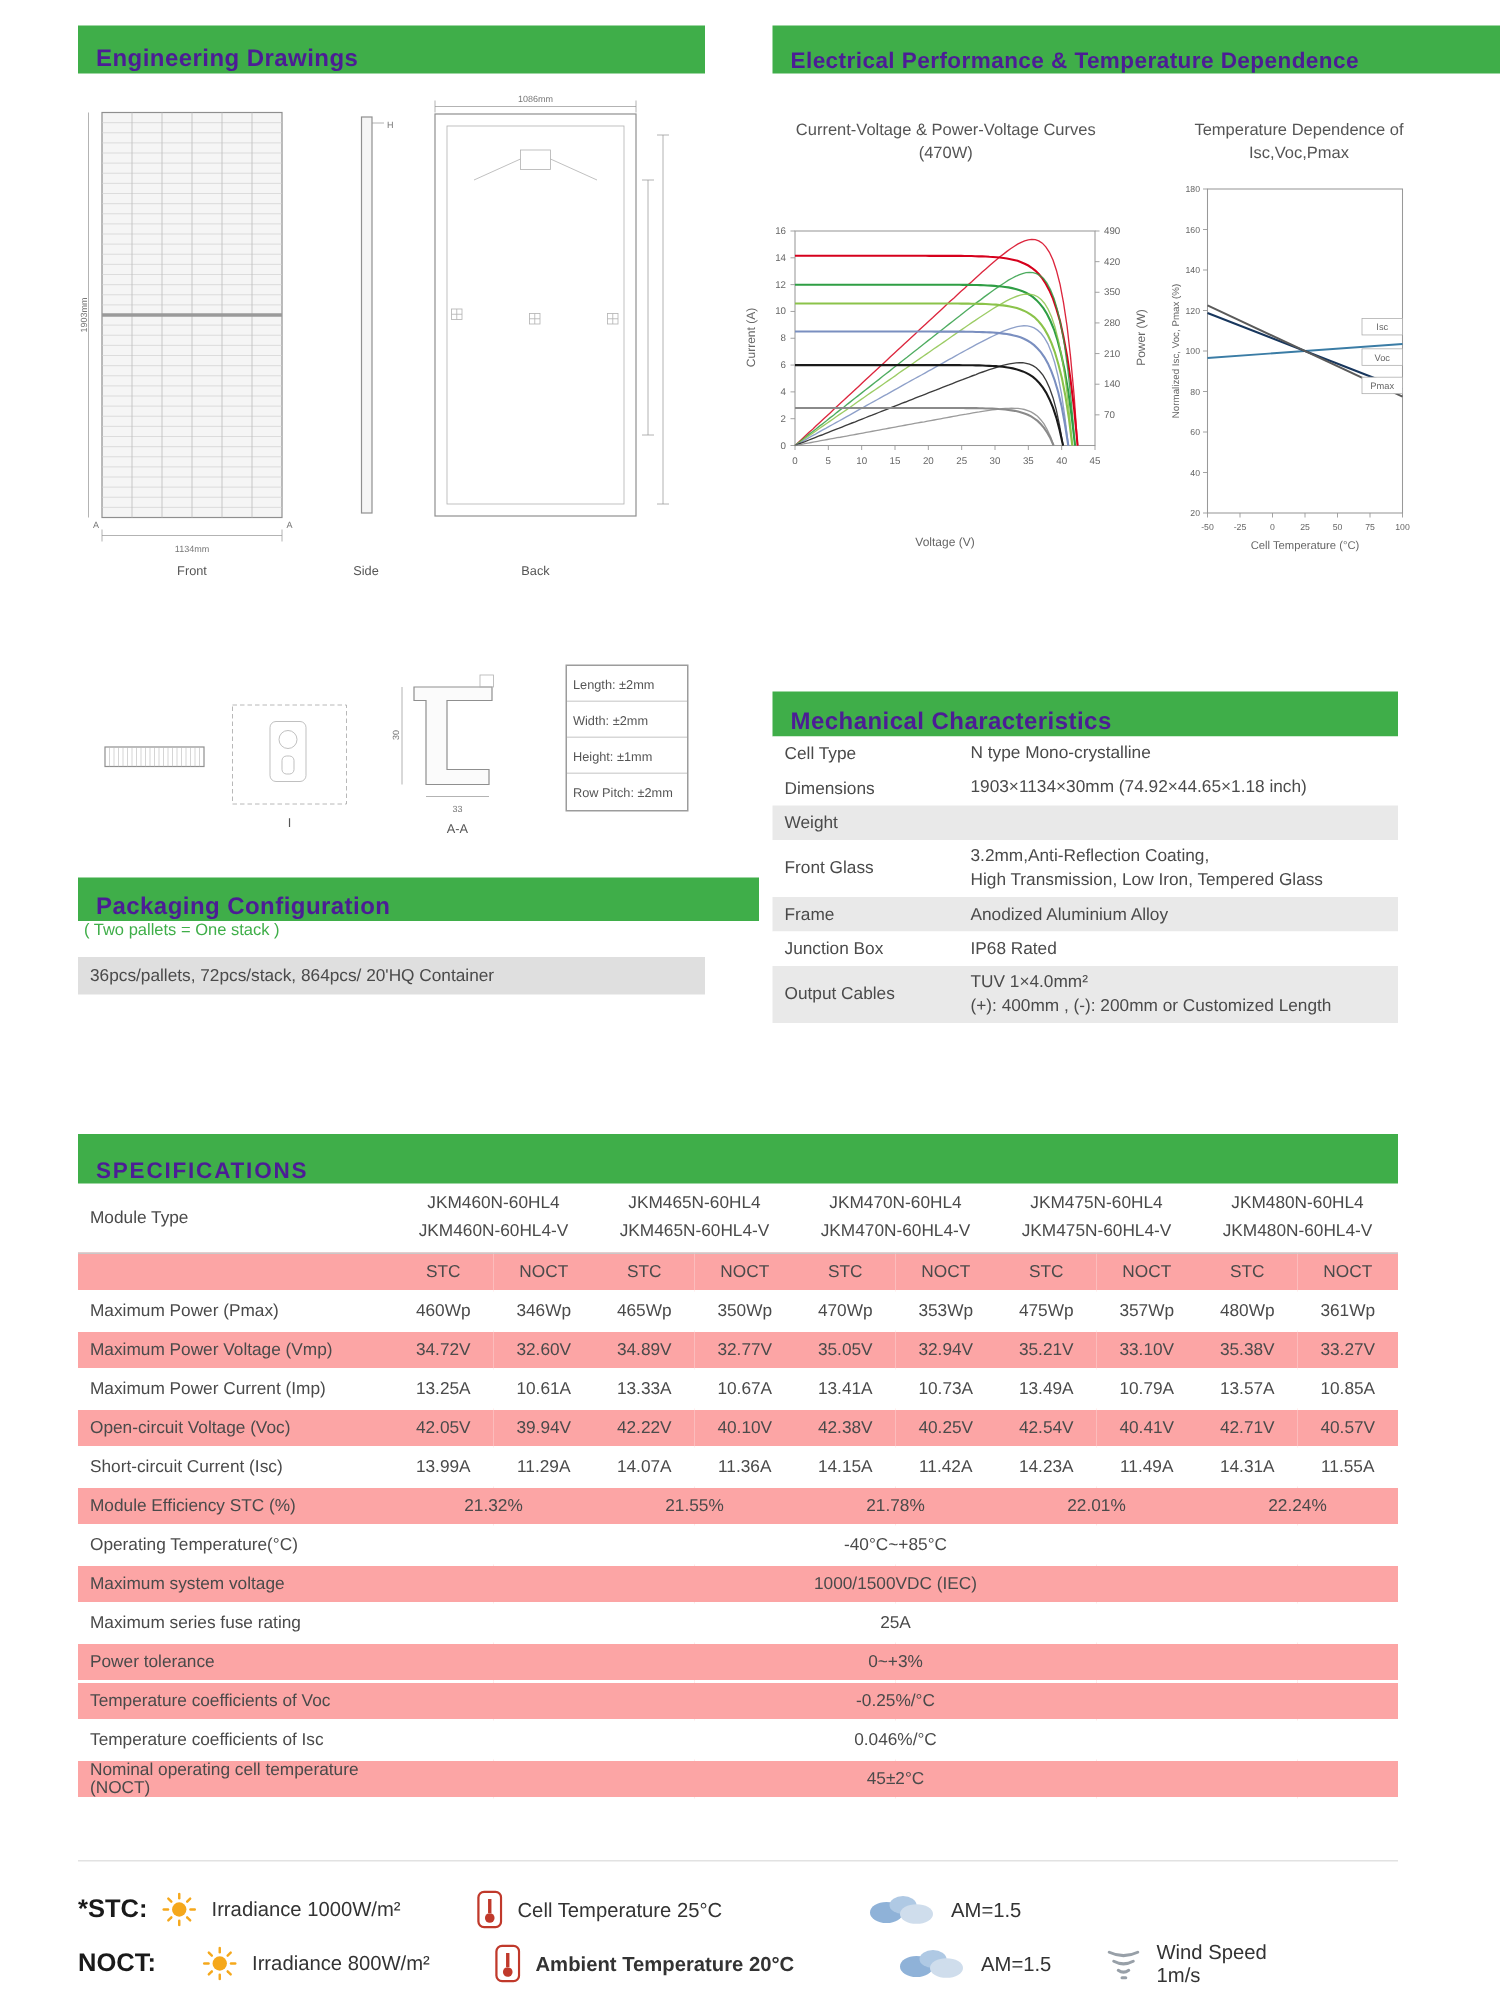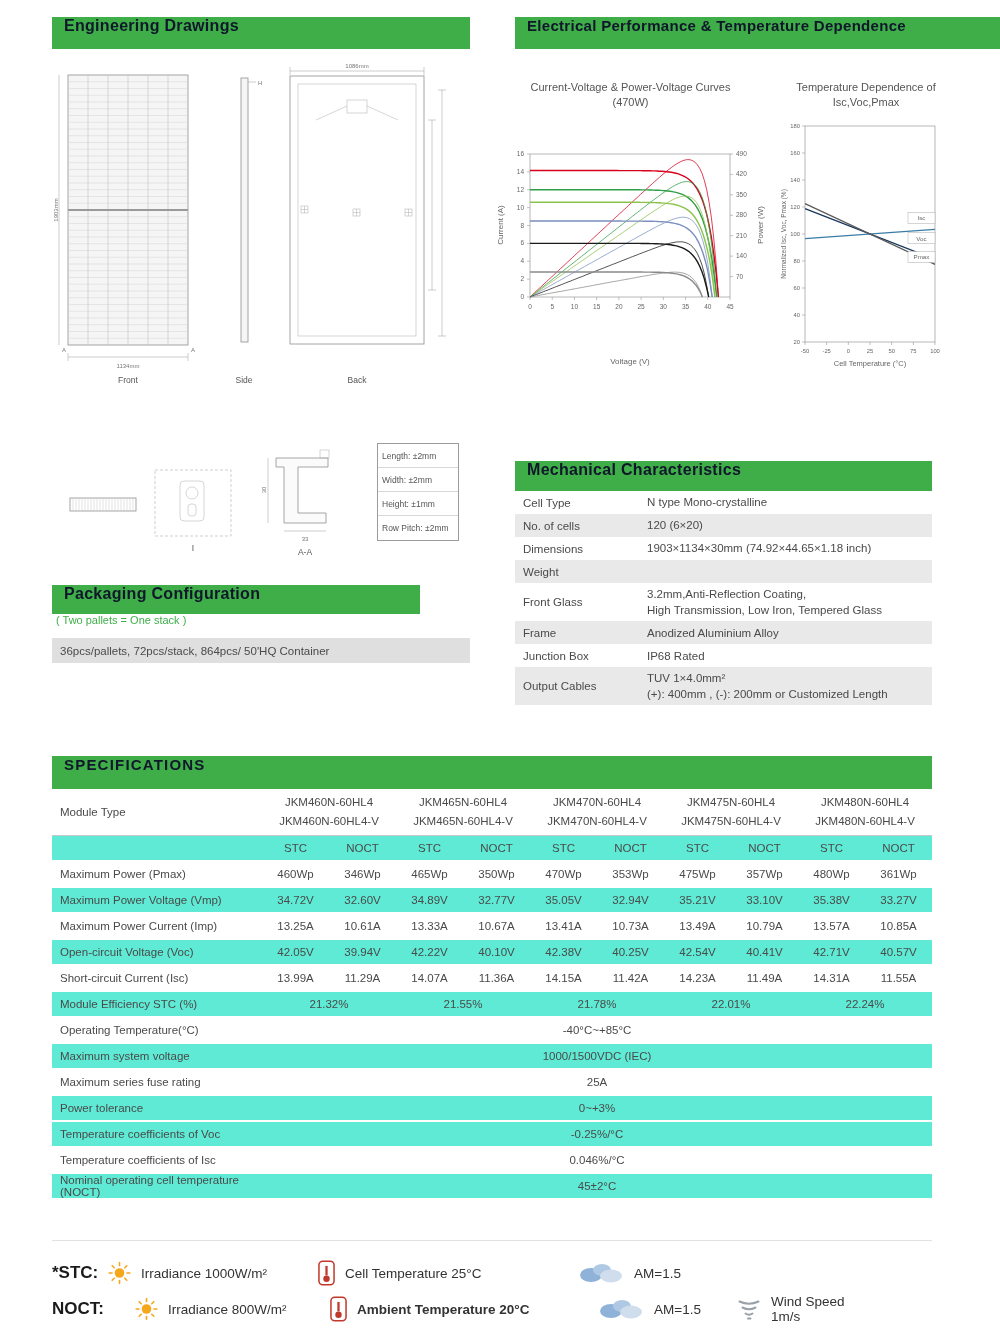--- a/index.html
+++ b/index.html
@@ -1,18 +1,18 @@
 <!DOCTYPE html>
 <html><head>
 <meta charset="utf-8">
 <style>
   *{margin:0;padding:0;box-sizing:border-box}
   body{font-family:"Liberation Sans",sans-serif;background:#fff;color:#4a4a4a}
   .page{position:relative;width:1000px;height:1335px;background:#fff;overflow:hidden}
-  .banner{position:absolute;background:#3FAE49;color:#0f172a;font-weight:bold;display:flex;align-items:flex-start;padding-left:12px;font-size:16px;letter-spacing:.3px}
+  .banner{position:absolute;background:#3FAE49;color:#4c1d95;font-weight:bold;display:flex;align-items:flex-end;padding-left:12px;font-size:16px;letter-spacing:.3px}
   
   .eng-svg{position:absolute}
   svg text{font-family:"Liberation Sans",sans-serif;fill:#666}
   .pnl{fill:#f5f5f5;stroke:#8f8f8f;stroke-width:.8}
   .pnl2{fill:#ffffff;stroke:#8f8f8f;stroke-width:.8}
   .thin{fill:none;stroke:#b3b3b3;stroke-width:.55}
   .thin2{fill:#fbfbfb;stroke:#8f8f8f;stroke-width:.8}
   .dash{fill:none;stroke:#b0b0b0;stroke-width:.6;stroke-dasharray:3 2}
   .dimline{stroke:#9a9a9a;stroke-width:.5;fill:none}
   .dimtext{font-size:6px;fill:#777}
@@ -28,21 +28,21 @@
   .chart-title{font-size:11px;color:#555;text-align:center;line-height:1.35;height:34px}
   
   .mech-table{position:absolute;left:515px;top:491px;width:417px;font-size:11.5px;color:#4a4a4a}
   .mech-row{display:flex;align-items:center;min-height:23px;background:#fff}
   .mech-row.gray{background:#E9E9E9}
   .mech-label{width:128px;padding:3px 0 3px 8px}
   .mech-value{flex:1;white-space:pre-line;padding:3px 4px;line-height:1.4}
   
   .spec-table{position:absolute;left:52px;top:789px;width:880px;border-collapse:collapse;font-size:11.5px;color:#4a4a4a;table-layout:fixed}
   .spec-table td{border-bottom:2px solid #fff;padding:0 2px;height:26px;text-align:center;vertical-align:middle}
-  .spec-table tr.gray td{background:#5eead4}
+  .spec-table tr.gray td{background:#fca5a5}
   .spec-table td.lbl{text-align:left;padding-left:8px}
   .spec-table tr.modrow td{height:46px;border-bottom:1px solid #c9c9c9}
   .spec-table td.mod{white-space:pre-line;line-height:1.6}
   
   .footer-rule{position:absolute;left:52px;top:1240px;width:880px;border-top:1px solid #e2e2e2}
   .cond-row{position:absolute;left:0;width:860px;height:34px}
   .cond-label{position:absolute;left:52px;top:50%;transform:translateY(-50%);font-weight:bold;font-size:17px;color:#1a1a1a}
   .cond-item{position:absolute;top:50%;transform:translateY(-50%);display:flex;align-items:center;gap:10px;font-size:13.5px;color:#333}
   .cond-icon{display:inline-flex;align-items:center}
 </style>
@@ -327,24 +327,20 @@
   </div>
 
   <div class="banner" style="left:515px;top:461px;width:417px;height:30px">
     <span>Mechanical Characteristics</span>
   </div>
   <div class="mech-table">
       <div class="mech-row">
         <div class="mech-label">Cell  Type</div>
         <div class="mech-value">N type Mono-crystalline</div>
       </div>
-      <div class="mech-row gray">
-        <div class="mech-label">No. of cells</div>
-        <div class="mech-value">120 (6×20)</div>
-      </div>
       <div class="mech-row">
         <div class="mech-label">Dimensions</div>
         <div class="mech-value">1903×1134×30mm (74.92×44.65×1.18 inch)</div>
       </div>
       <div class="mech-row gray">
         <div class="mech-label">Weight</div>
       </div>
       <div class="mech-row">
         <div class="mech-label">Front Glass</div>
         <div class="mech-value">3.2mm,Anti-Reflection Coating,
@@ -358,25 +354,25 @@
         <div class="mech-label">Junction Box</div>
         <div class="mech-value">IP68 Rated</div>
       </div>
       <div class="mech-row gray">
         <div class="mech-label">Output Cables</div>
         <div class="mech-value">TUV 1×4.0mm²
 (+): 400mm , (-): 200mm or Customized Length</div>
       </div>
     </div>
 
-  <div class="banner" style="left:52px;top:585px;width:368px;height:29px">
+  <div class="banner" style="left:52px;top:585px;width:454px;height:29px">
     <span>Packaging Configuration</span>
   </div>
   <div class="pack-note">( Two pallets = One stack )</div>
-  <div class="pack-bar">36pcs/pallets, 72pcs/stack, 864pcs/ 50'HQ Container</div>
+  <div class="pack-bar">36pcs/pallets, 72pcs/stack, 864pcs/ 20'HQ Container</div>
 
   <div class="banner" style="left:52px;top:756px;width:880px;height:33px;font-size:15px;letter-spacing:1.2px">
     <span>SPECIFICATIONS</span>
   </div>
   <table class="spec-table">
     <colgroup>
       <col style="width:210px">
       <col style="width:67px">
         <col style="width:67px">
         <col style="width:67px">

